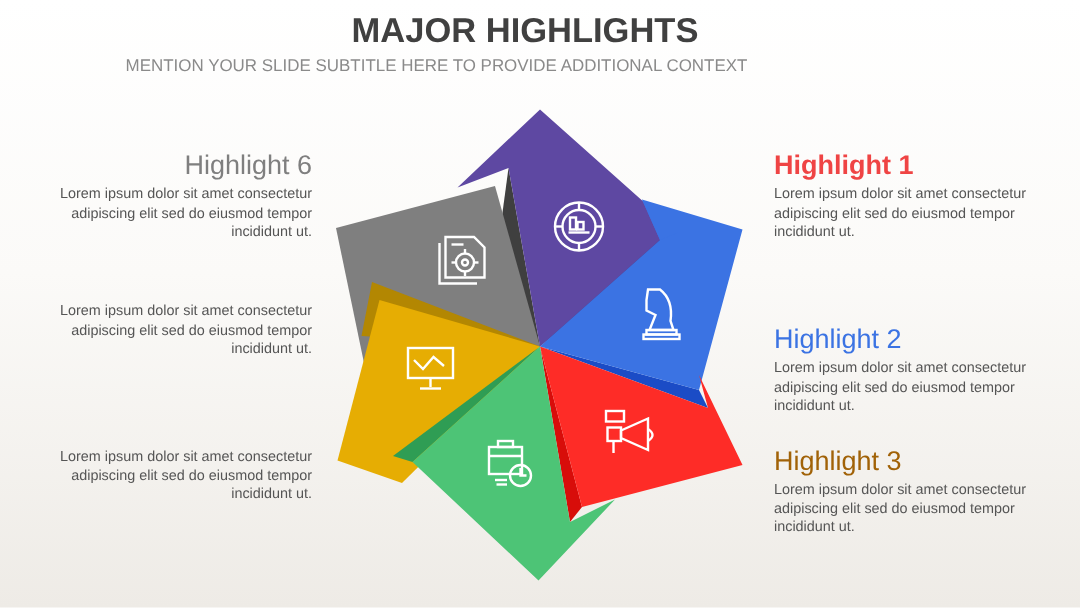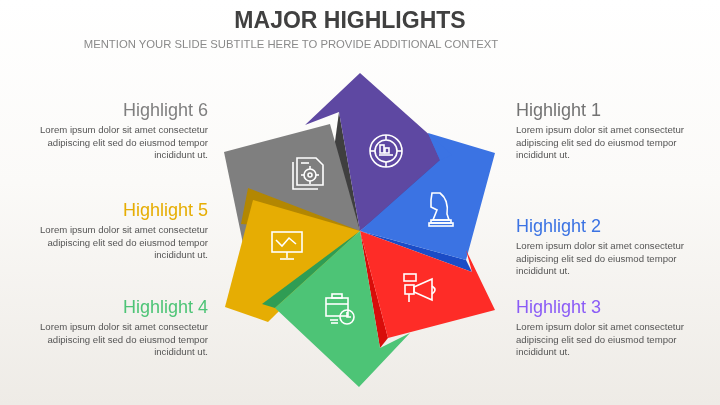--- a/index.html
+++ b/index.html
@@ -111,32 +111,30 @@
     <line x1="301" y1="175" x2="304" y2="175"></line>
     <line x1="316" y1="175" x2="319" y2="175"></line>
   </g>
 </svg>
 
 <div class="hl left" style="left:38px; top:102px;">
   <div class="hl-title" style="color:#7f7f7f;">Highlight 6</div>
   <div class="hl-body">Lorem ipsum dolor sit amet consectetur adipiscing elit sed do eiusmod tempor incididunt ut.</div>
 </div>
 <div class="hl left" style="left:38px; top:202px;">
-  <div class="hl-title" style="color:#e6ad03;">Highlight 5</div>
   <div class="hl-body">Lorem ipsum dolor sit amet consectetur adipiscing elit sed do eiusmod tempor incididunt ut.</div>
 </div>
 <div class="hl left" style="left:38px; top:299px;">
-  <div class="hl-title" style="color:#4dc476;">Highlight 4</div>
   <div class="hl-body">Lorem ipsum dolor sit amet consectetur adipiscing elit sed do eiusmod tempor incididunt ut.</div>
 </div>
 
 <div class="hl right" style="left:516px; top:102px;">
-  <div class="hl-title" style="color:#737373;">Highlight 1</div>
+  <div class="hl-title" style="color:#ef4444;font-weight:bold;">Highlight 1</div>
   <div class="hl-body">Lorem ipsum dolor sit amet consectetur adipiscing elit sed do eiusmod tempor incididunt ut.</div>
 </div>
 <div class="hl right" style="left:516px; top:202px;">
   <div class="hl-title" style="color:#3b73e3;margin-top:16px;">Highlight 2</div>
   <div class="hl-body">Lorem ipsum dolor sit amet consectetur adipiscing elit sed do eiusmod tempor incididunt ut.</div>
 </div>
 <div class="hl right" style="left:516px; top:299px;">
-  <div class="hl-title" style="color:#8b5cf6;">Highlight 3</div>
+  <div class="hl-title" style="color:#a16207;">Highlight 3</div>
   <div class="hl-body">Lorem ipsum dolor sit amet consectetur adipiscing elit sed do eiusmod tempor incididunt ut.</div>
 </div>
 
 </body></html>

